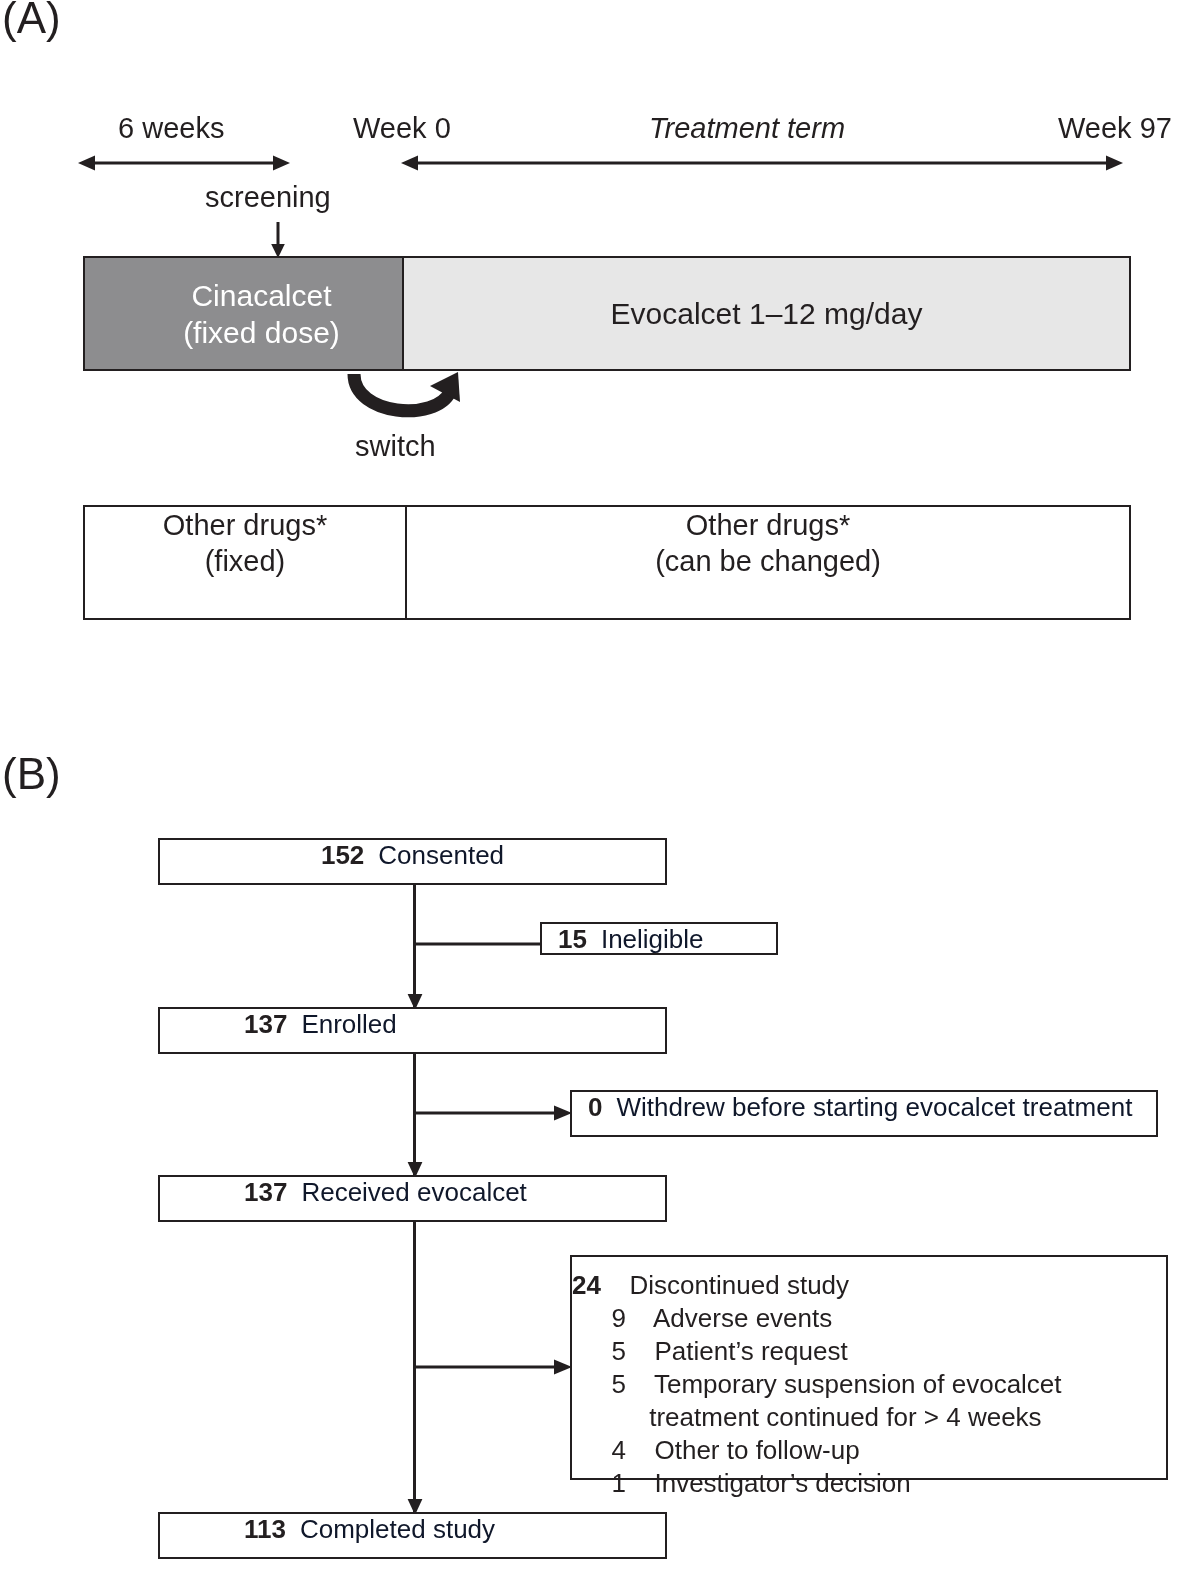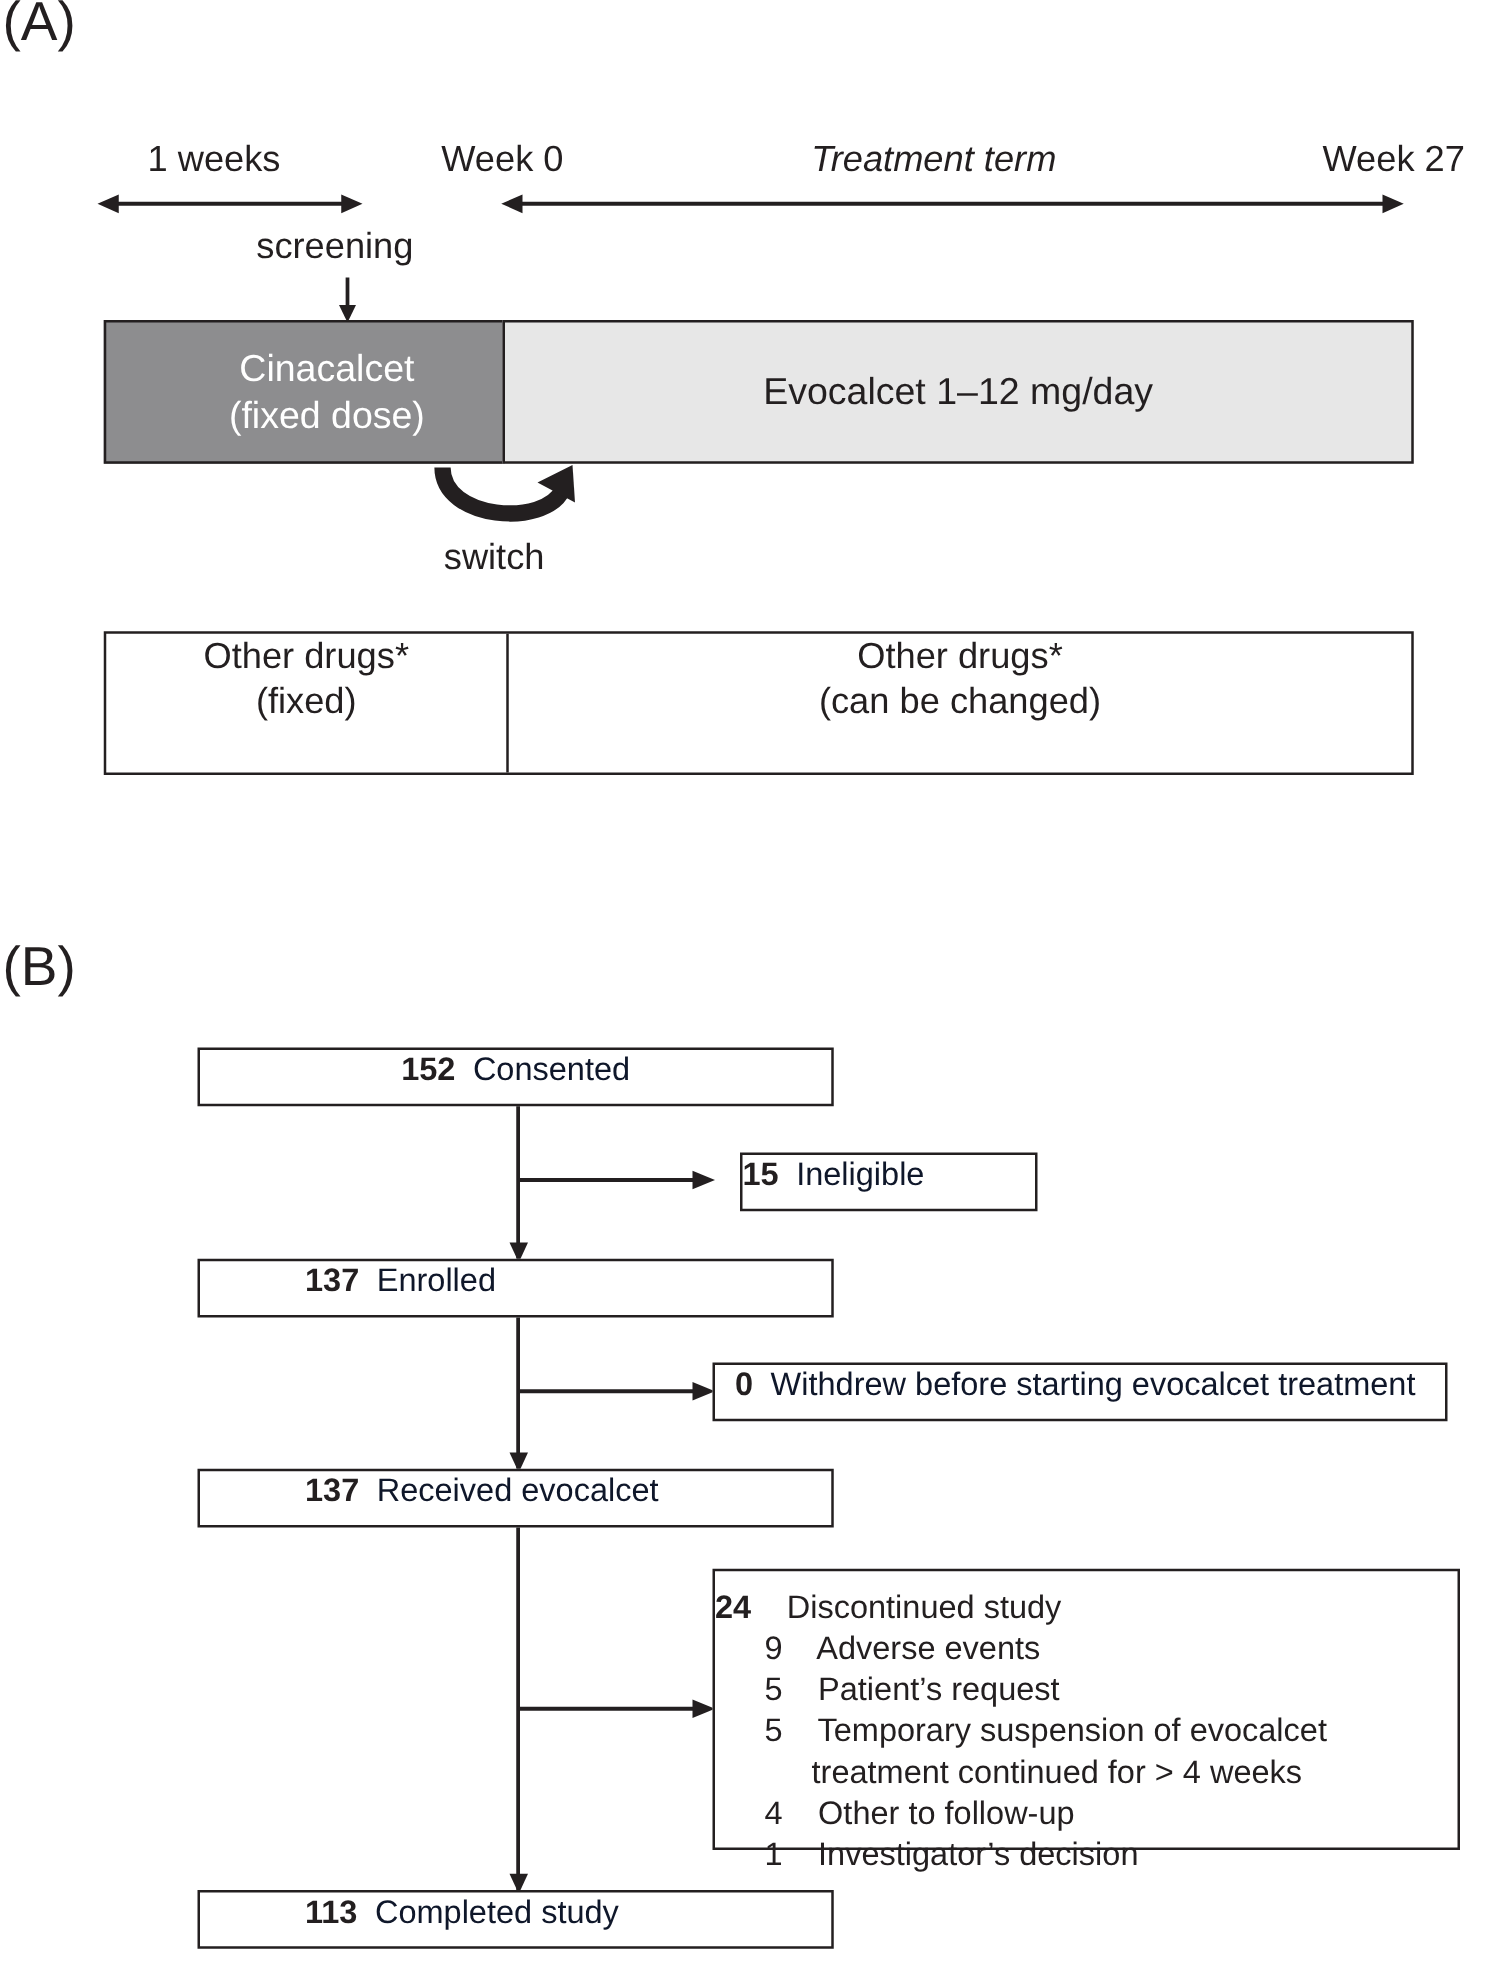--- a/index.html
+++ b/index.html
@@ -25,24 +25,24 @@
   .disc-sub-num{display:inline-block;width:54px;text-align:right;}
   .disc-cont{display:inline-block;width:70px;}
   .line{background:#231f20;}
   svg{display:block;overflow:visible;}
 </style>
 </head>
 <body>
 
 <div class="abs panel-label" style="left:2px;top:-4px;">(A)</div>
 
-<div class="abs tl-label" style="left:118px;top:112px;">1 weeks</div>
+<div class="abs tl-label" style="left:118px;top:112px;">6 weeks</div>
 <div class="abs tl-label" style="left:353px;top:112px;">Week 0</div>
 <div class="abs tl-label" style="left:649px;top:112px;font-style:italic;">Treatment term</div>
-<div class="abs tl-label" style="left:1058px;top:112px;">Week 27</div>
+<div class="abs tl-label" style="left:1058px;top:112px;">Week 97</div>
 
 <div class="abs" style="left:78px;top:150px;">
   <svg width="212" height="26" viewBox="0 0 212 26">
     <line x1="13" y1="13" x2="199" y2="13" stroke="#231f20" stroke-width="3.2"></line>
     <polygon points="0,13 17,5.5 17,20.5" fill="#231f20"></polygon>
     <polygon points="212,13 195,5.5 195,20.5" fill="#231f20"></polygon>
   </svg>
 </div>
 
 <div class="abs" style="left:401px;top:150px;">
@@ -154,21 +154,21 @@
   <span class="gap"></span>
   <span class="flabel">Received evocalcet</span>
 </div>
 
 <div class="abs fbox" style="left:158px;top:1512px;width:509px;height:47px;padding-left:84px;">
   <span class="fnum">113</span>
   <span class="gap"></span>
   <span class="flabel">Completed study</span>
 </div>
 
-<div class="abs fbox" style="left:592px;top:922px;width:238px;height:47px;padding-left:0;">
+<div class="abs fbox" style="left:540px;top:922px;width:238px;height:33px;padding-left:16px;">
   <span class="fnum">15</span>
   <span class="gap"></span>
   <span class="flabel">Ineligible</span>
 </div>
 
 <div class="abs fbox" style="left:570px;top:1090px;width:588px;height:47px;padding-left:16px;">
   <span class="fnum">0</span>
   <span class="gap"></span>
   <span class="flabel">Withdrew before starting evocalcet treatment</span>
 </div>

